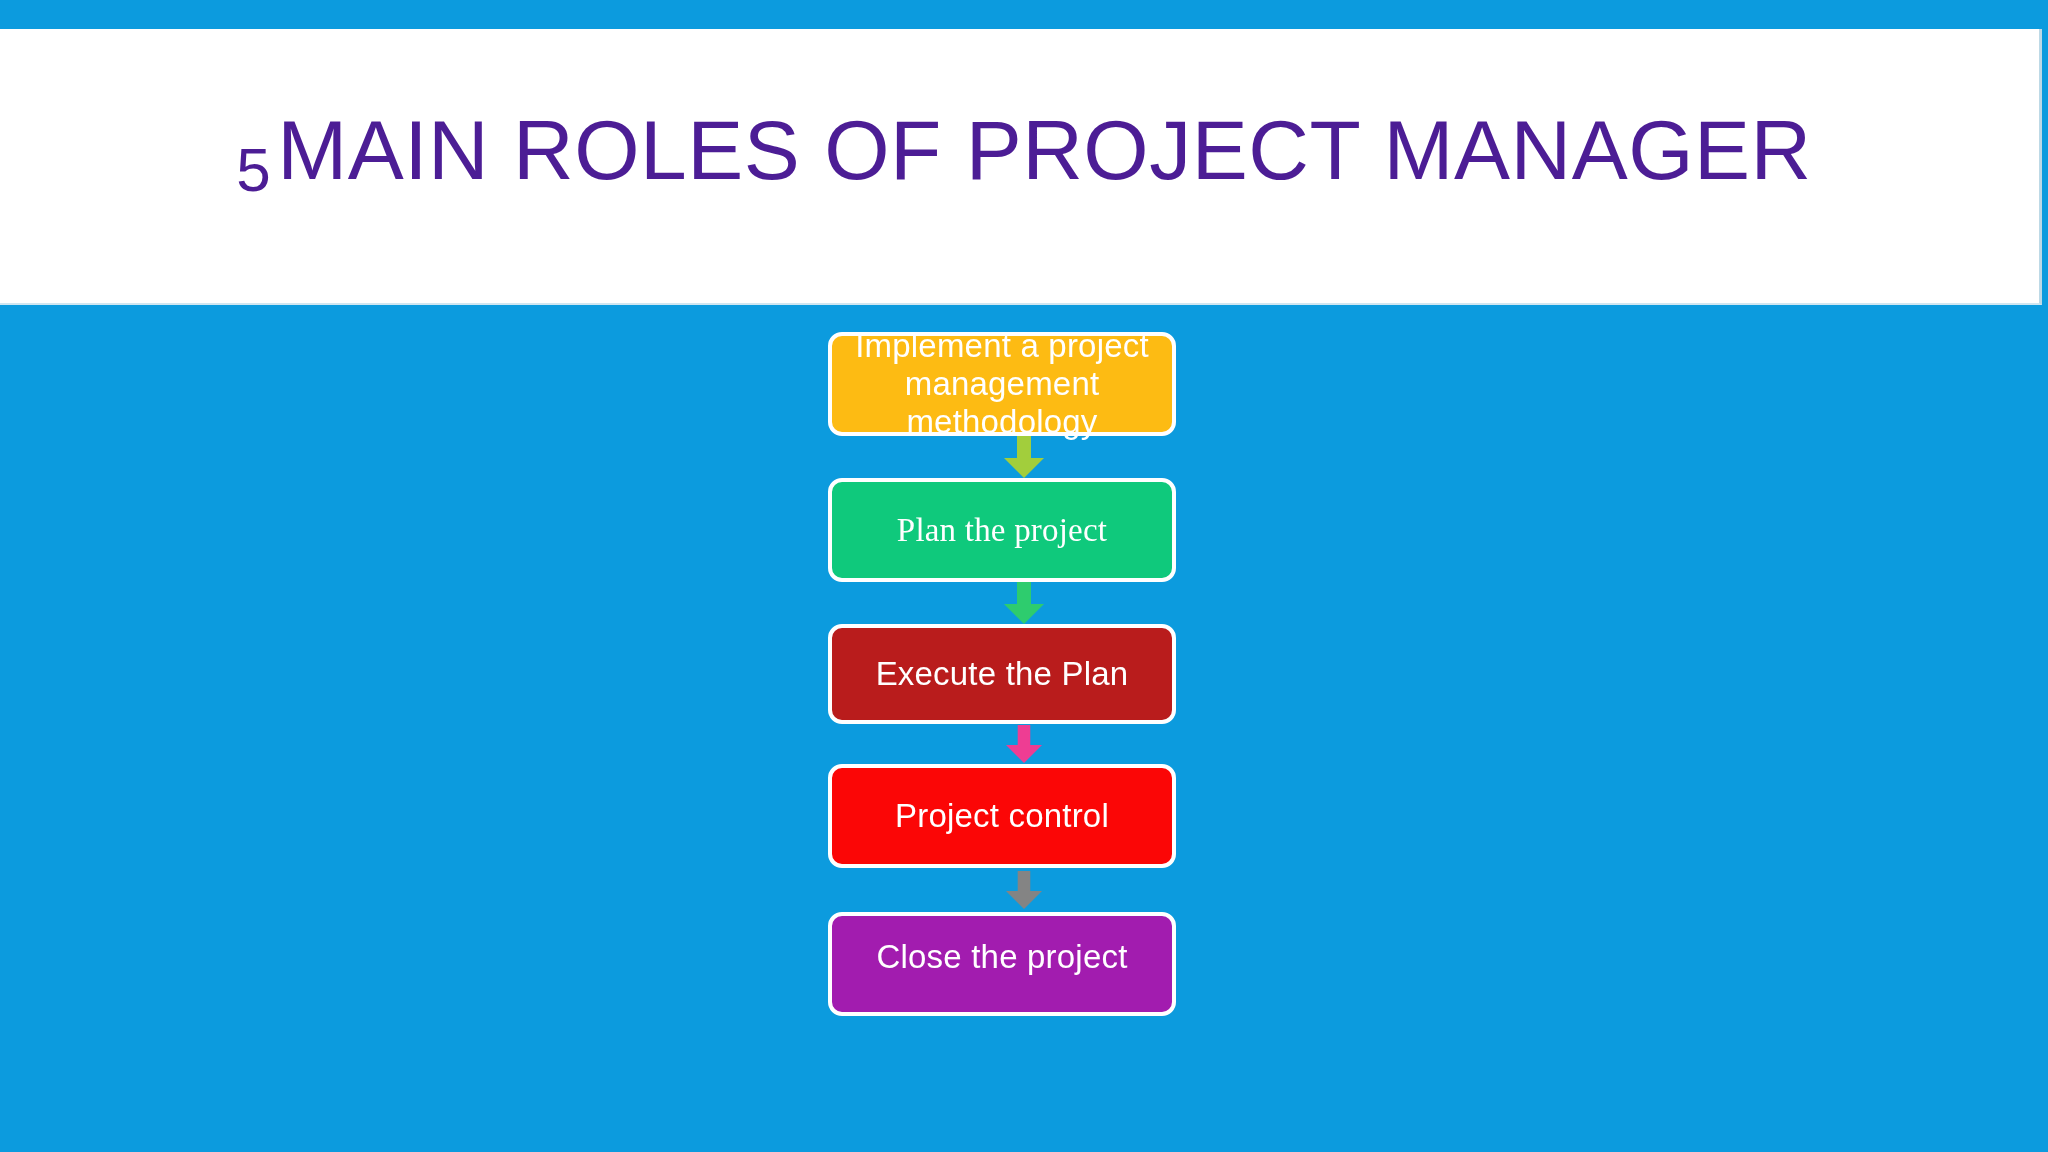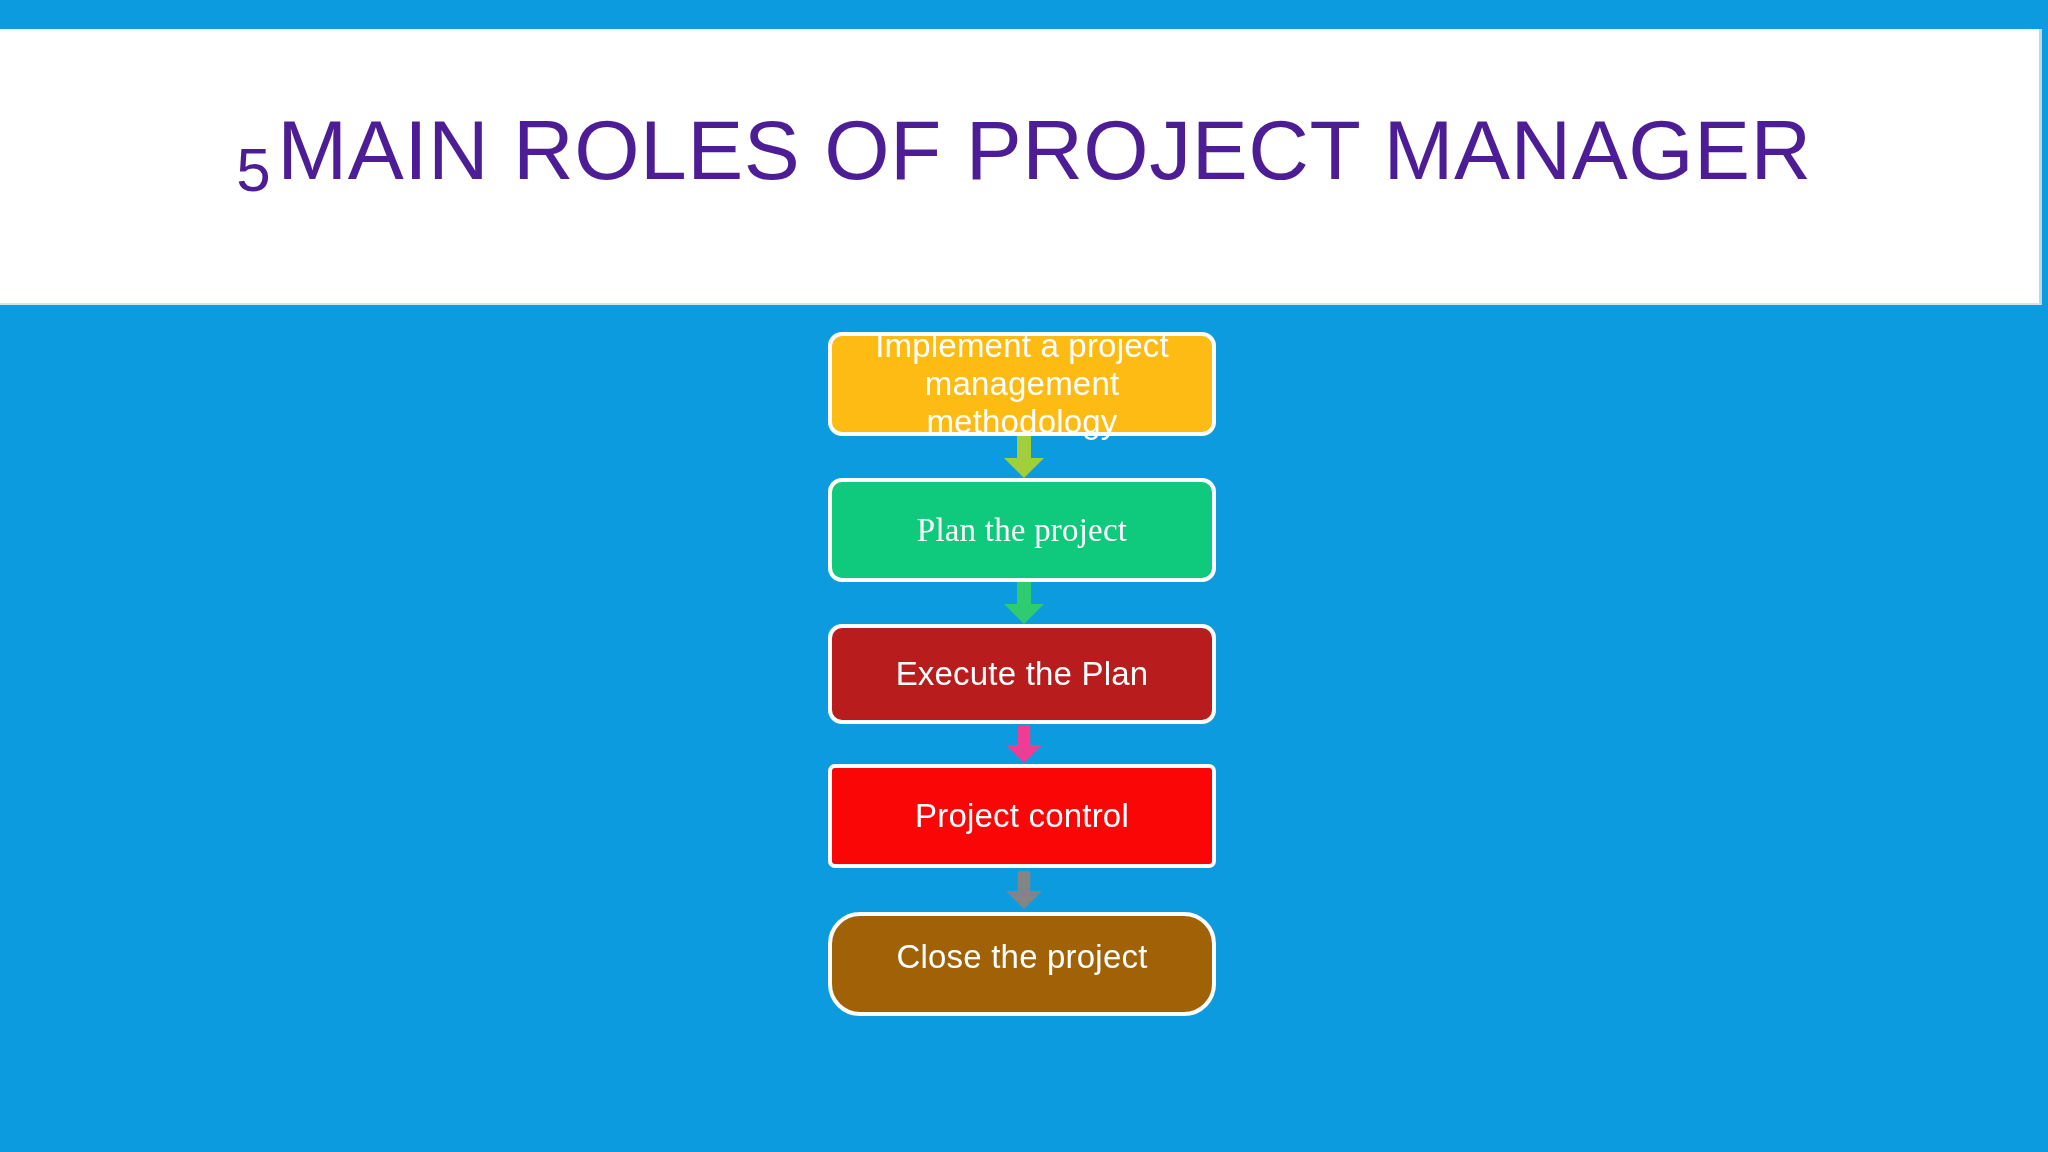--- a/index.html
+++ b/index.html
@@ -60,41 +60,41 @@
   
   .flow {
     position: absolute;
     left: 828px;
     top: 332px;
     width: 392px;
   }
 
   .flow-box {
     position: relative;
-    width: 388px;
+    width: 348px;
     box-sizing: border-box;
     border: 4px solid #FFFFFF;
     border-radius: 14px;
     color: #FFFFFF;
     font-family: "Liberation Sans", sans-serif;
     font-size: 33px;
     font-weight: 400;
     line-height: 1.16;
     text-align: center;
     display: flex;
     align-items: center;
     justify-content: center;
     padding: 0 14px;
     letter-spacing: 0.2px;
   }
 
   .flow-box.box-1 { height: 104px; }
   .flow-box.box-2 { height: 104px; font-family: Liberation Serif, serif; }
   .flow-box.box-3 { height: 100px; }
-  .flow-box.box-4 { height: 104px; border-radius: 7px; }
+  .flow-box.box-4 { height: 104px; }
   .flow-box.box-5 { height: 104px; align-items: flex-start; padding-top: 22px; }
 
   .flow-arrow {
     width: 392px;
     height: 46px;
     display: flex;
     align-items: center;
     justify-content: center;
   }
   .flow-arrow svg { display: block; }
@@ -158,18 +158,18 @@
     </div>
 
     <div class="flow-arrow gap-4">
       <span>
         <svg width="36" height="40" viewBox="0 0 40 42" aria-hidden="true">
           <polygon points="13,0 27,0 27,22 40,22 20,42 0,22 13,22" fill="#848484"></polygon>
         </svg>
       </span>
     </div>
 
-    <div class="flow-box box-5" style="background:#a16207;border-radius:32px;">
+    <div class="flow-box box-5" style="background:#a21caf;">
       <span>Close the project</span>
     </div>
 
   </div>
 </div>
 
 </body></html>

